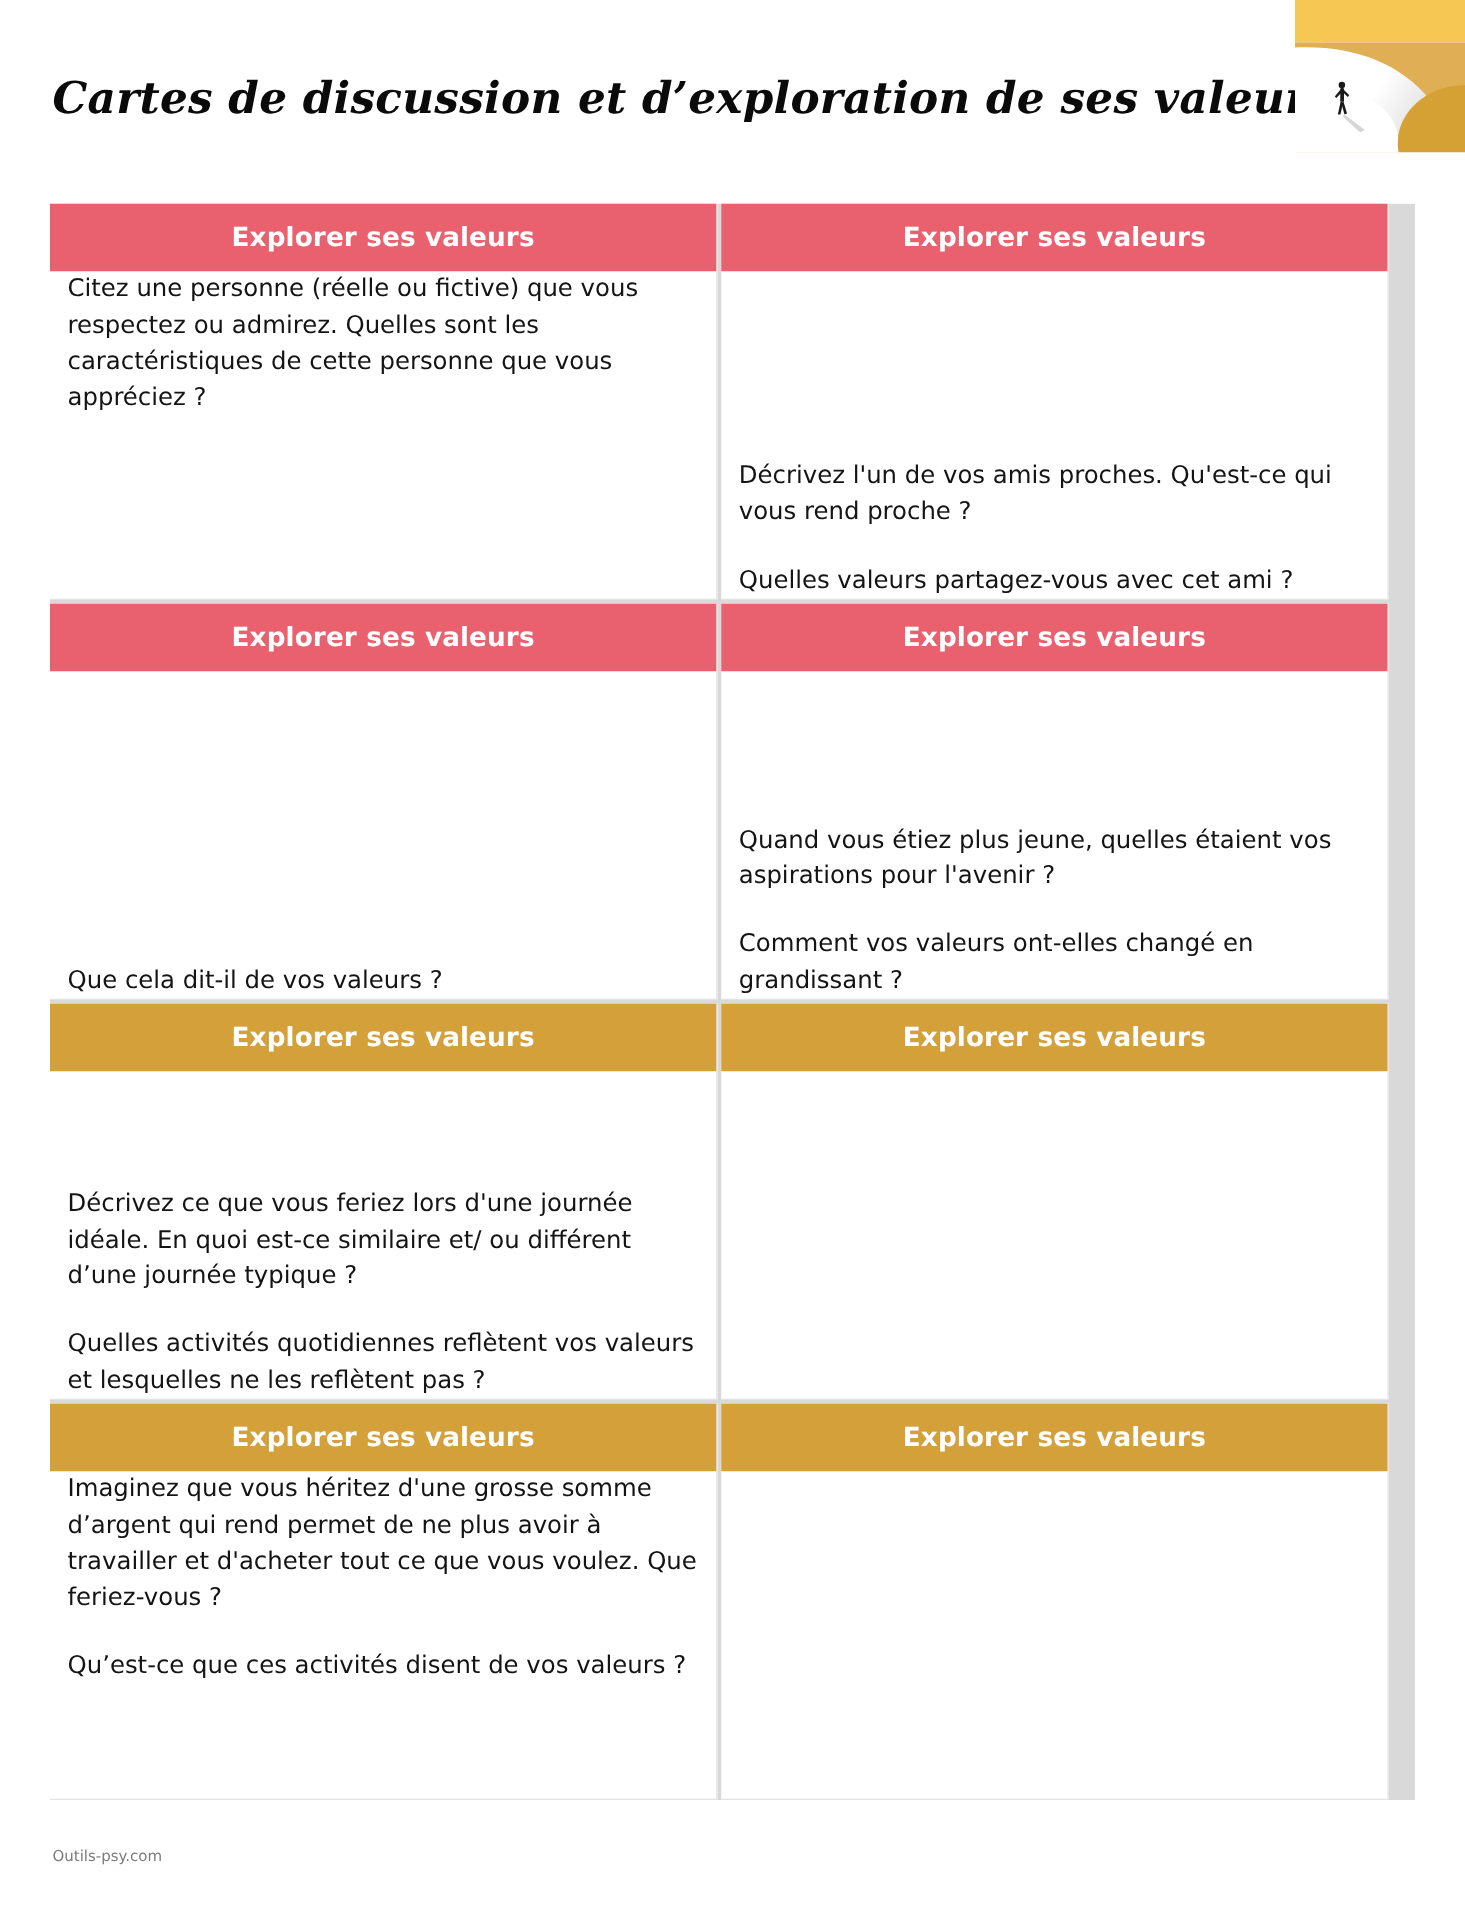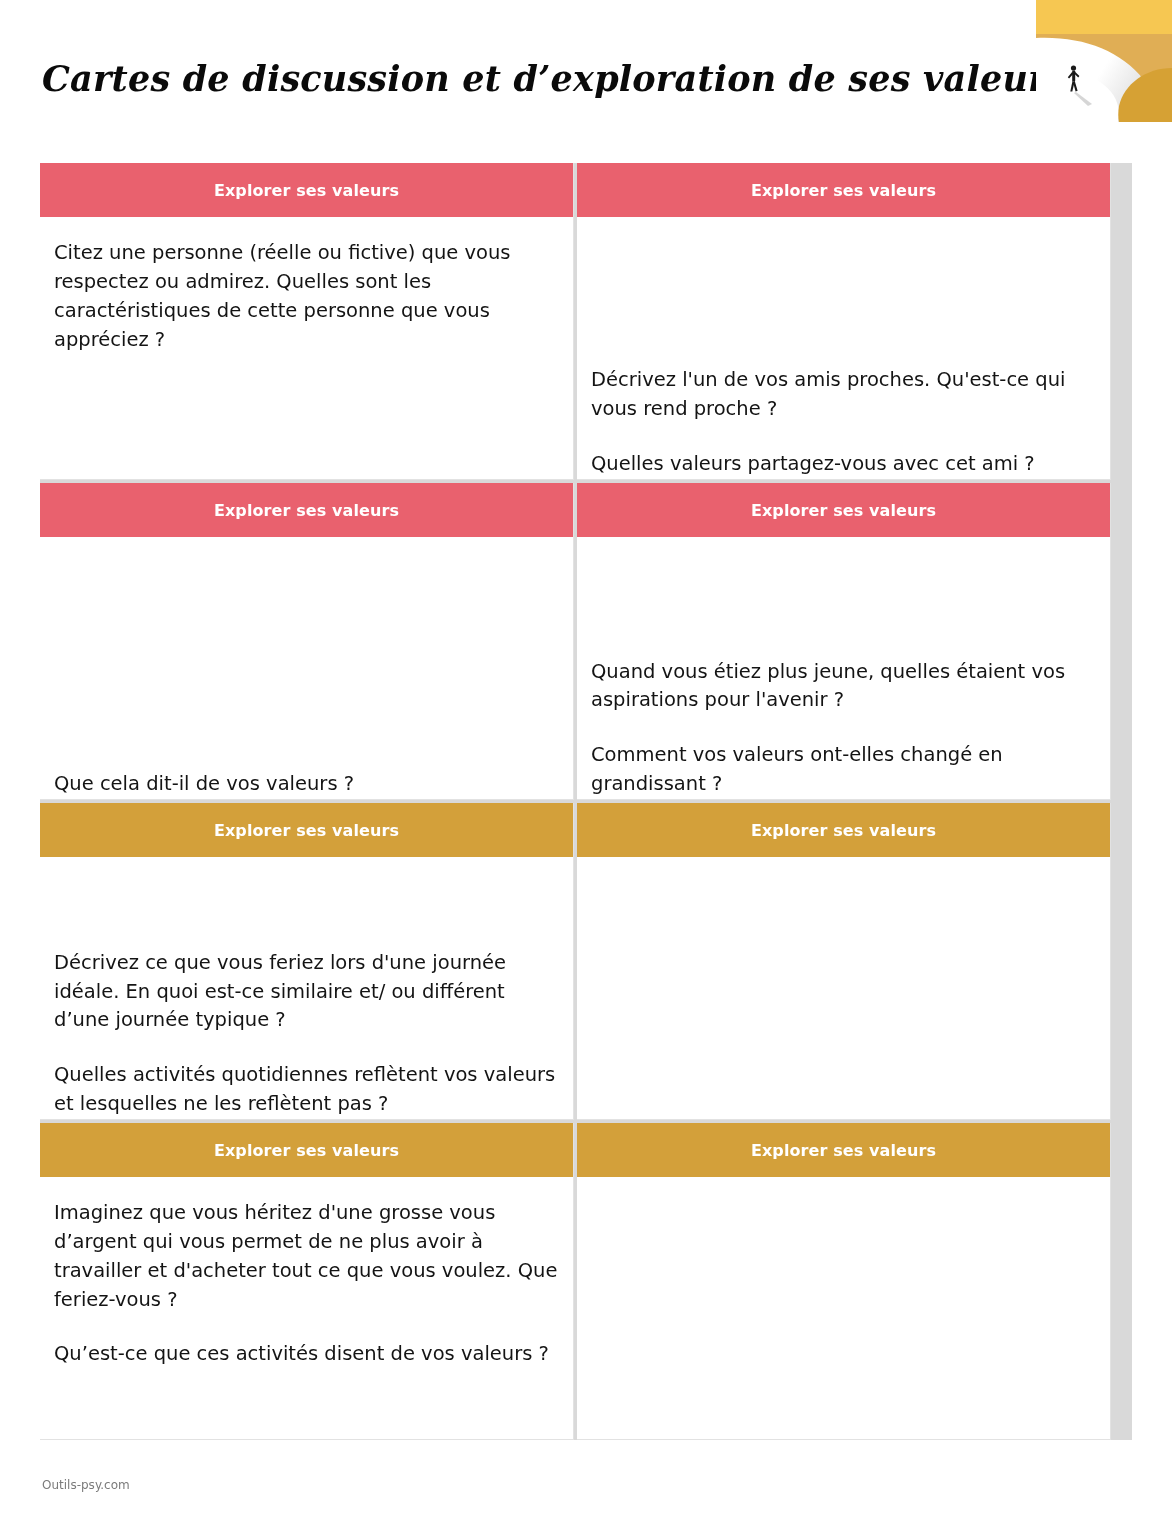--- a/index.html
+++ b/index.html
@@ -70,37 +70,36 @@
   }
   .card-header {
     height: 54px;
     flex: 0 0 54px;
     display: flex;
     align-items: center;
     justify-content: center;
     color: #ffffff;
     font-family: "DejaVu Sans", sans-serif;
     font-weight: 700;
-    font-size: 16px;
+    font-size: 21px;
     letter-spacing: 0.1px;
   }
   .card-header.pink { background: #e9616e; }
   .card-header.gold { background: #d3a03a; }
 
   .card-body {
     flex: 1 1 auto;
     padding: 0 14px;
     display: flex;
     flex-direction: column;
     justify-content: flex-end;
     gap: 26px;
   }
   .card-body.top-aligned {
     justify-content: flex-start;
-    padding-top: 22px;
   }
   .question {
     font-family: "DejaVu Sans", sans-serif;
     font-size: 19.5px;
     line-height: 1.48;
     color: #141414;
     margin: 0;
   }
 
   
@@ -179,21 +178,21 @@
         <p class="question">Décrivez ce que vous feriez lors d'une journée idéale. En quoi est-ce similaire et/ ou différent d’une journée typique ?</p>
         <p class="question">Quelles activités quotidiennes reflètent vos valeurs et lesquelles ne les reflètent pas ?</p>
       </div>
     </div>
     <div class="card">
       <div class="card-header gold">Explorer ses valeurs</div>
     </div>
     <div class="card">
       <div class="card-header gold">Explorer ses valeurs</div>
       <div class="card-body top-aligned">
-        <p class="question">Imaginez que vous héritez d'une grosse vous d’argent qui vous permet de ne plus avoir à travailler et d'acheter tout ce que vous voulez. Que feriez-vous ?</p>
+        <p class="question">Imaginez que vous héritez d'une grosse somme d’argent qui rend permet de ne plus avoir à travailler et d'acheter tout ce que vous voulez. Que feriez-vous ?</p>
         <p class="question">Qu’est-ce que ces activités disent de vos valeurs ?</p>
       </div>
     </div>
     <div class="card">
       <div class="card-header gold">Explorer ses valeurs</div>
     </div>
   </div>
 
 <div class="page-footer">Outils-psy.com</div>
 

